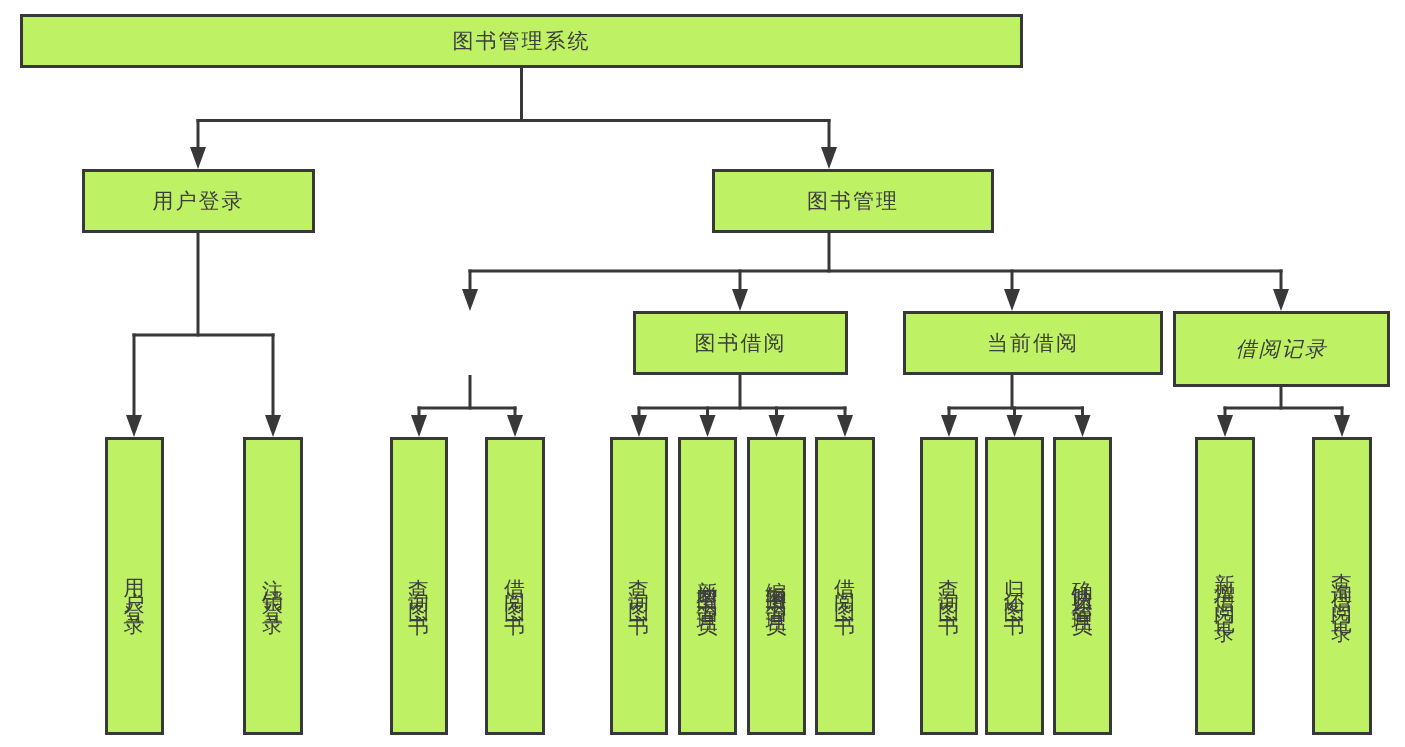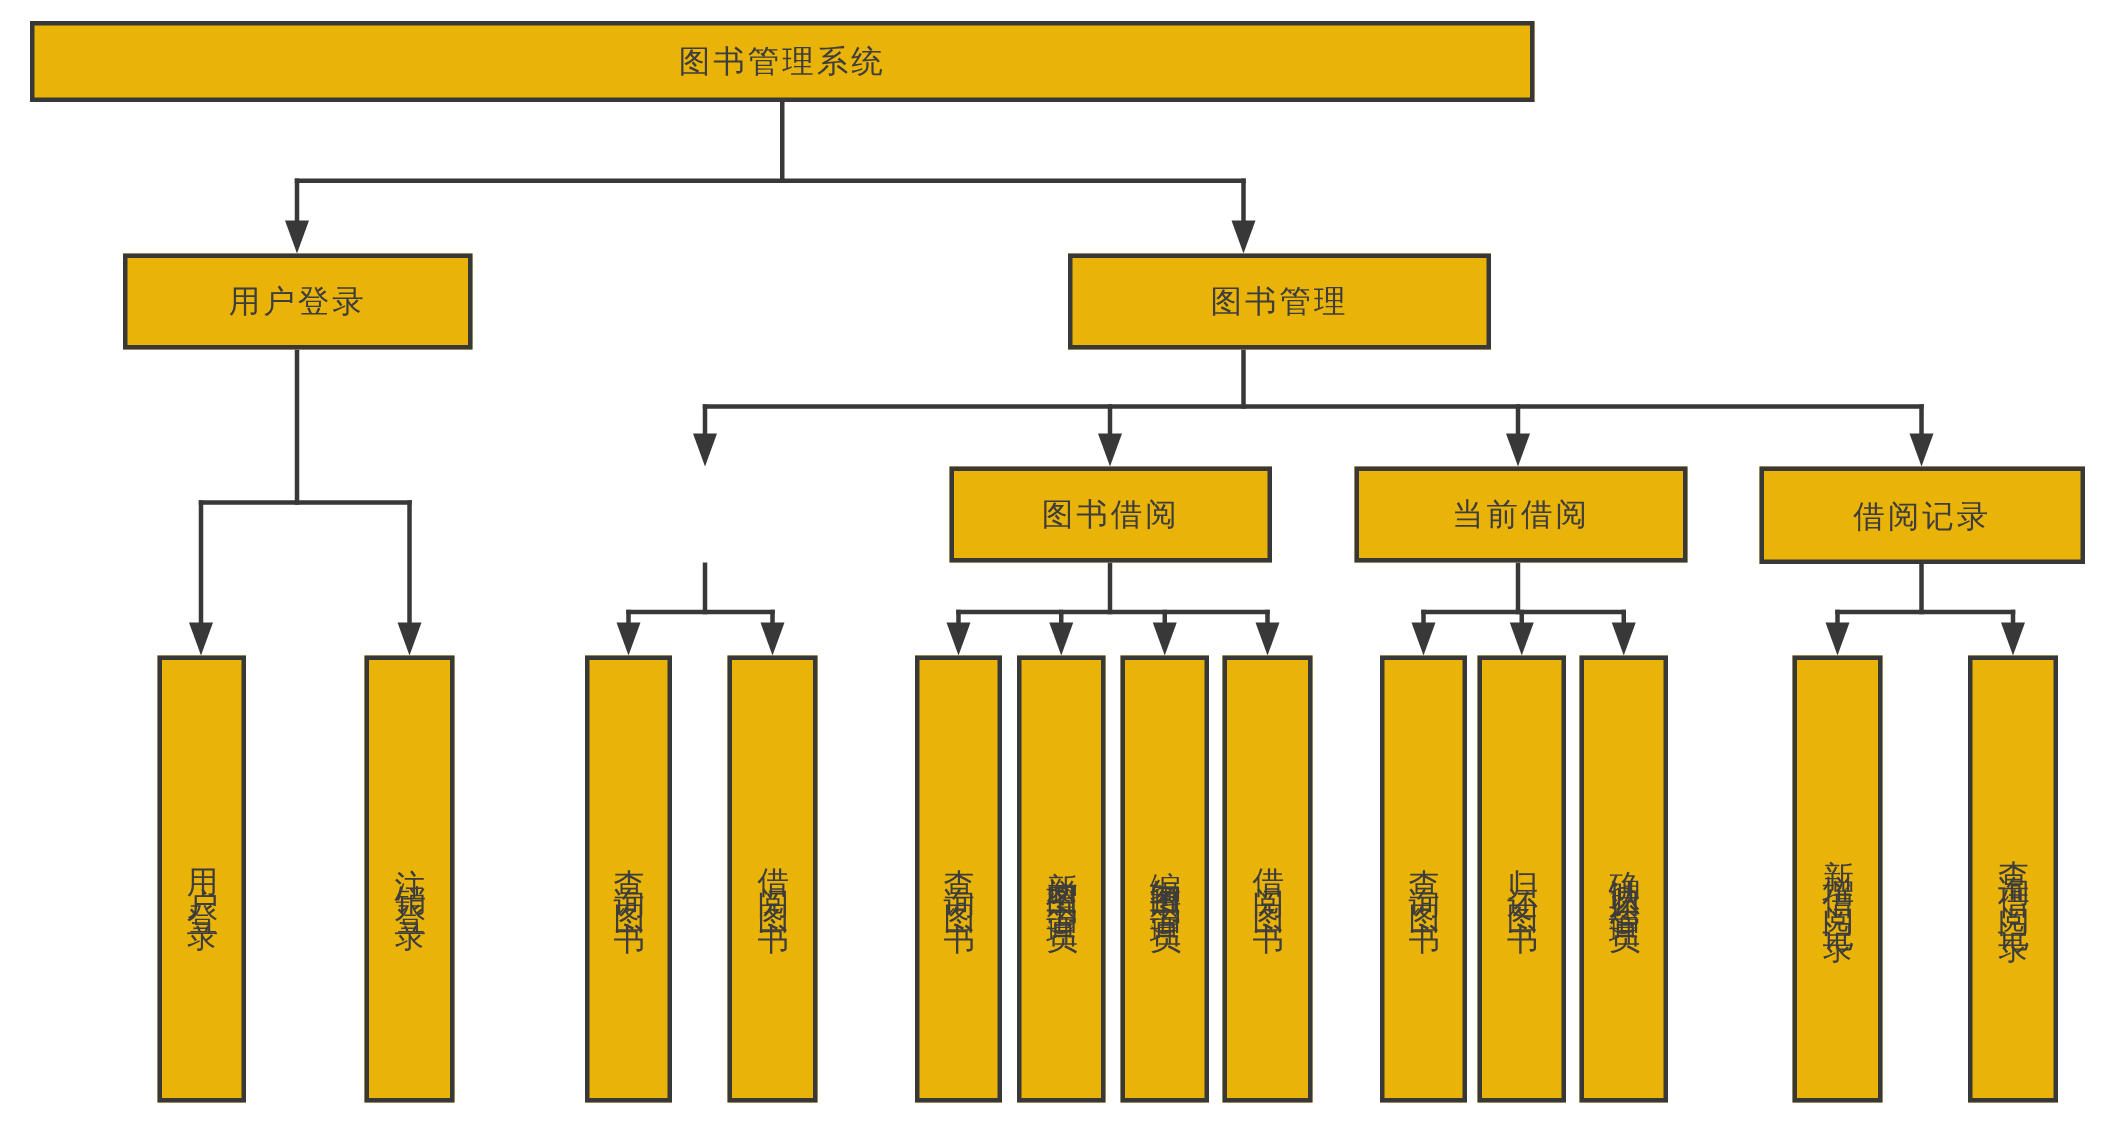--- a/index.html
+++ b/index.html
@@ -2,21 +2,21 @@
 <html><head>
 <meta charset="utf-8">
 <style>
   html,body{margin:0;padding:0;background:#ffffff;}
   .stage{
     position:relative;width:1405px;height:747px;background:#ffffff;overflow:hidden;
     font-family:"Liberation Sans",sans-serif;color:#3d3d3d;
   }
   .stage svg{position:absolute;left:0;top:0;}
   .node{
-    position:absolute;box-sizing:border-box;background:#eab308;
+    position:absolute;box-sizing:border-box;background:#bef264;
     border:3px solid #383838;display:flex;align-items:center;justify-content:center;
   }
   .hnode{font-size:21px;letter-spacing:2px;white-space:nowrap;}
   .vnode{
     writing-mode:vertical-rl;text-orientation:mixed;
     font-size:21px;line-height:1;white-space:nowrap;
   }
   .ls-short{letter-spacing:12px;}
   .ls-med{letter-spacing:10px;}
   .ls-long{letter-spacing:5px;}
@@ -107,22 +107,22 @@
       <polygon class="ahead" points="1334,415 1350,415 1342,437"></polygon>
     </g>
   </svg>
 
   <div class="node hnode" style="left:20px;top:14px;width:1003px;height:54px;">图书管理系统</div>
 
   <div class="node hnode" style="left:82px;top:169px;width:233px;height:64px;">用户登录</div>
   <div class="node hnode" style="left:712px;top:169px;width:282px;height:64px;">图书管理</div>
 
   <div class="node hnode" style="left:633px;top:311px;width:215px;height:64px;">图书借阅</div>
-  <div class="node hnode" style="left:903px;top:311px;width:222px;height:64px;">当前借阅</div>
-  <div class="node hnode" style="left:1173px;top:311px;width:217px;height:65px;">借阅记录</div>
+  <div class="node hnode" style="left:903px;top:311px;width:260px;height:64px;">当前借阅</div>
+  <div class="node hnode" style="left:1173px;top:311px;width:217px;height:76px;font-style:italic;">借阅记录</div>
 
   <div class="node vnode ls-short" style="left:105px;top:437px;width:59px;height:298px;">用户登录</div>
   <div class="node vnode ls-short" style="left:243px;top:437px;width:60px;height:298px;">注销登录</div>
 
   <div class="node vnode ls-short" style="left:390px;top:437px;width:58px;height:298px;">查询图书</div>
   <div class="node vnode ls-short" style="left:485px;top:437px;width:60px;height:298px;">借阅图书</div>
 
   <div class="node vnode ls-short" style="left:610px;top:437px;width:58px;height:298px;">查询图书</div>
   <div class="node vnode ls-long" style="left:678px;top:437px;width:59px;height:298px;">新增图书（管理员）</div>
   <div class="node vnode ls-long" style="left:747px;top:437px;width:59px;height:298px;">编辑图书（管理员）</div>

